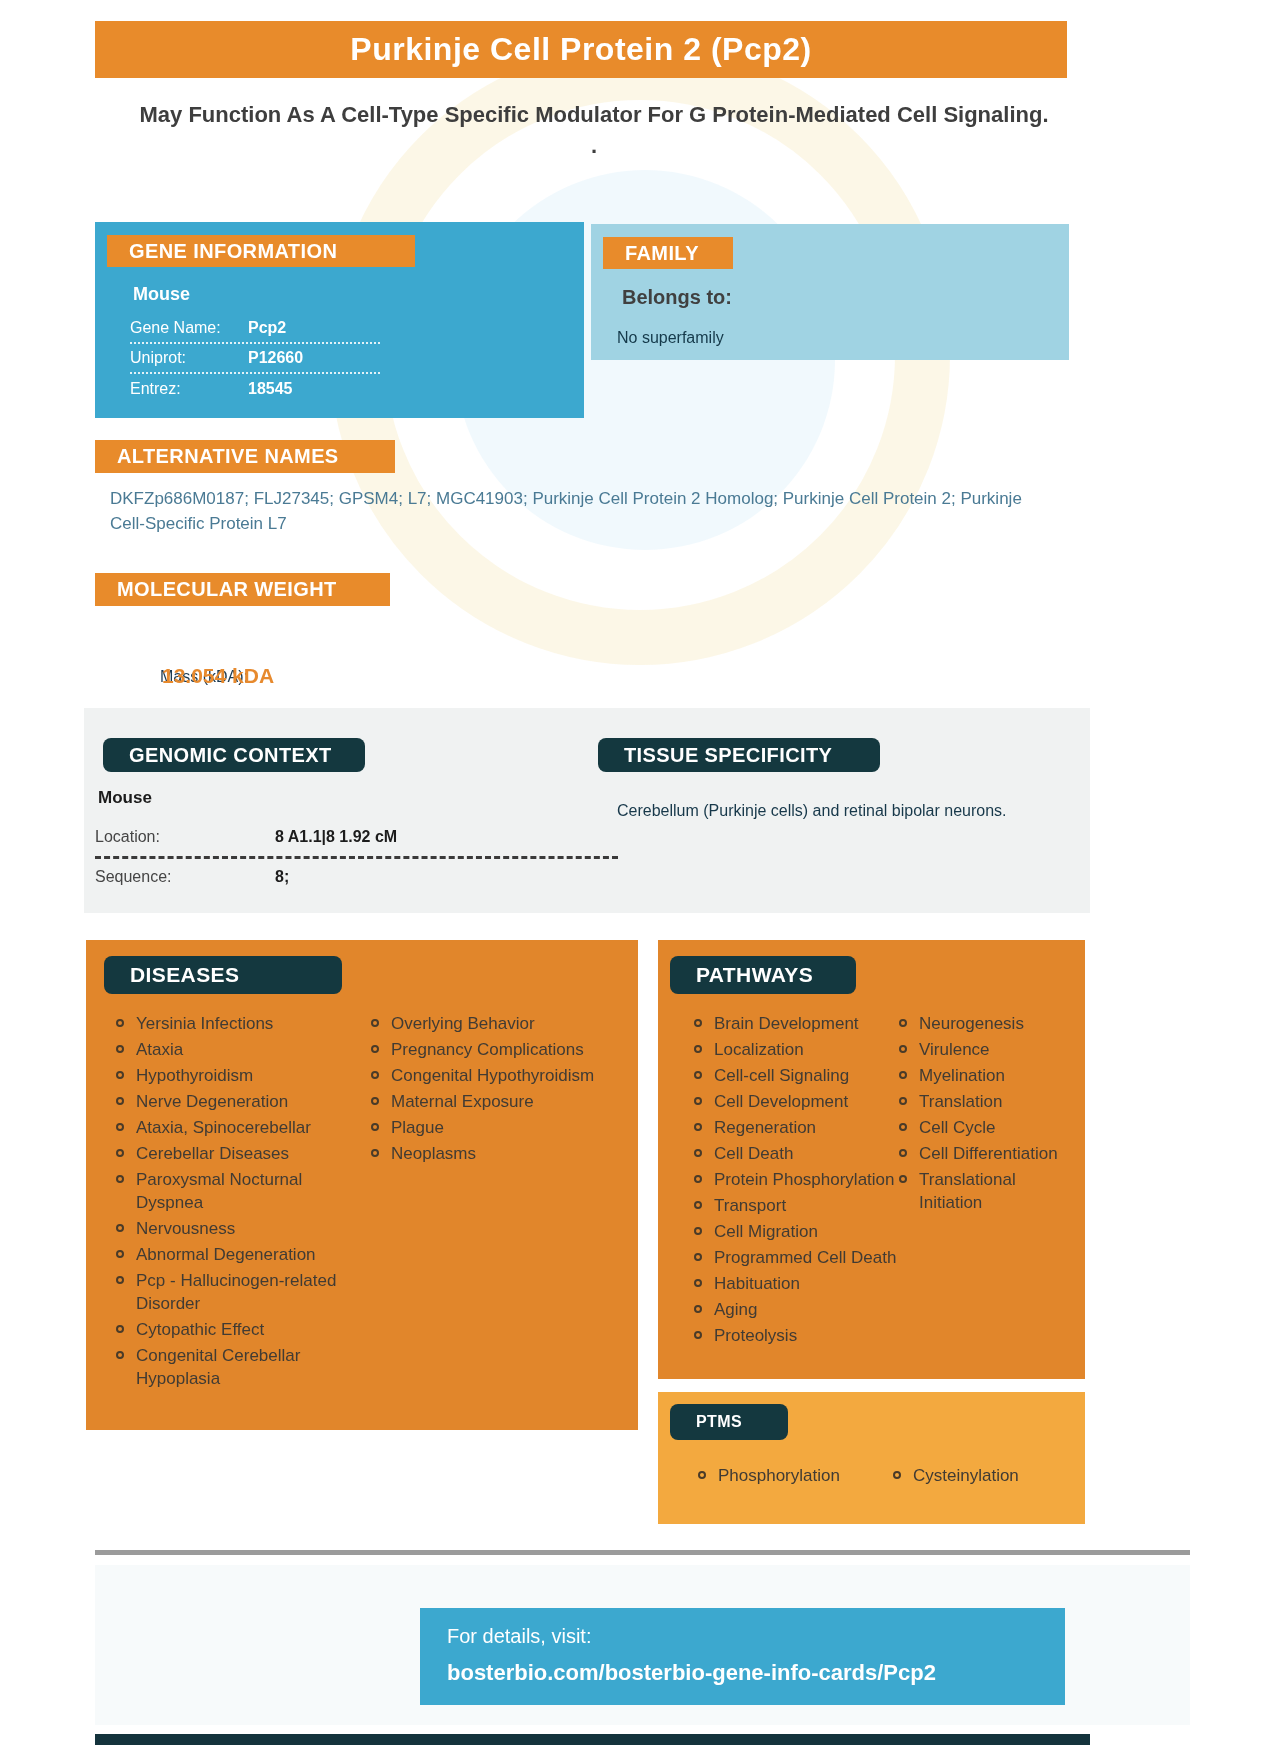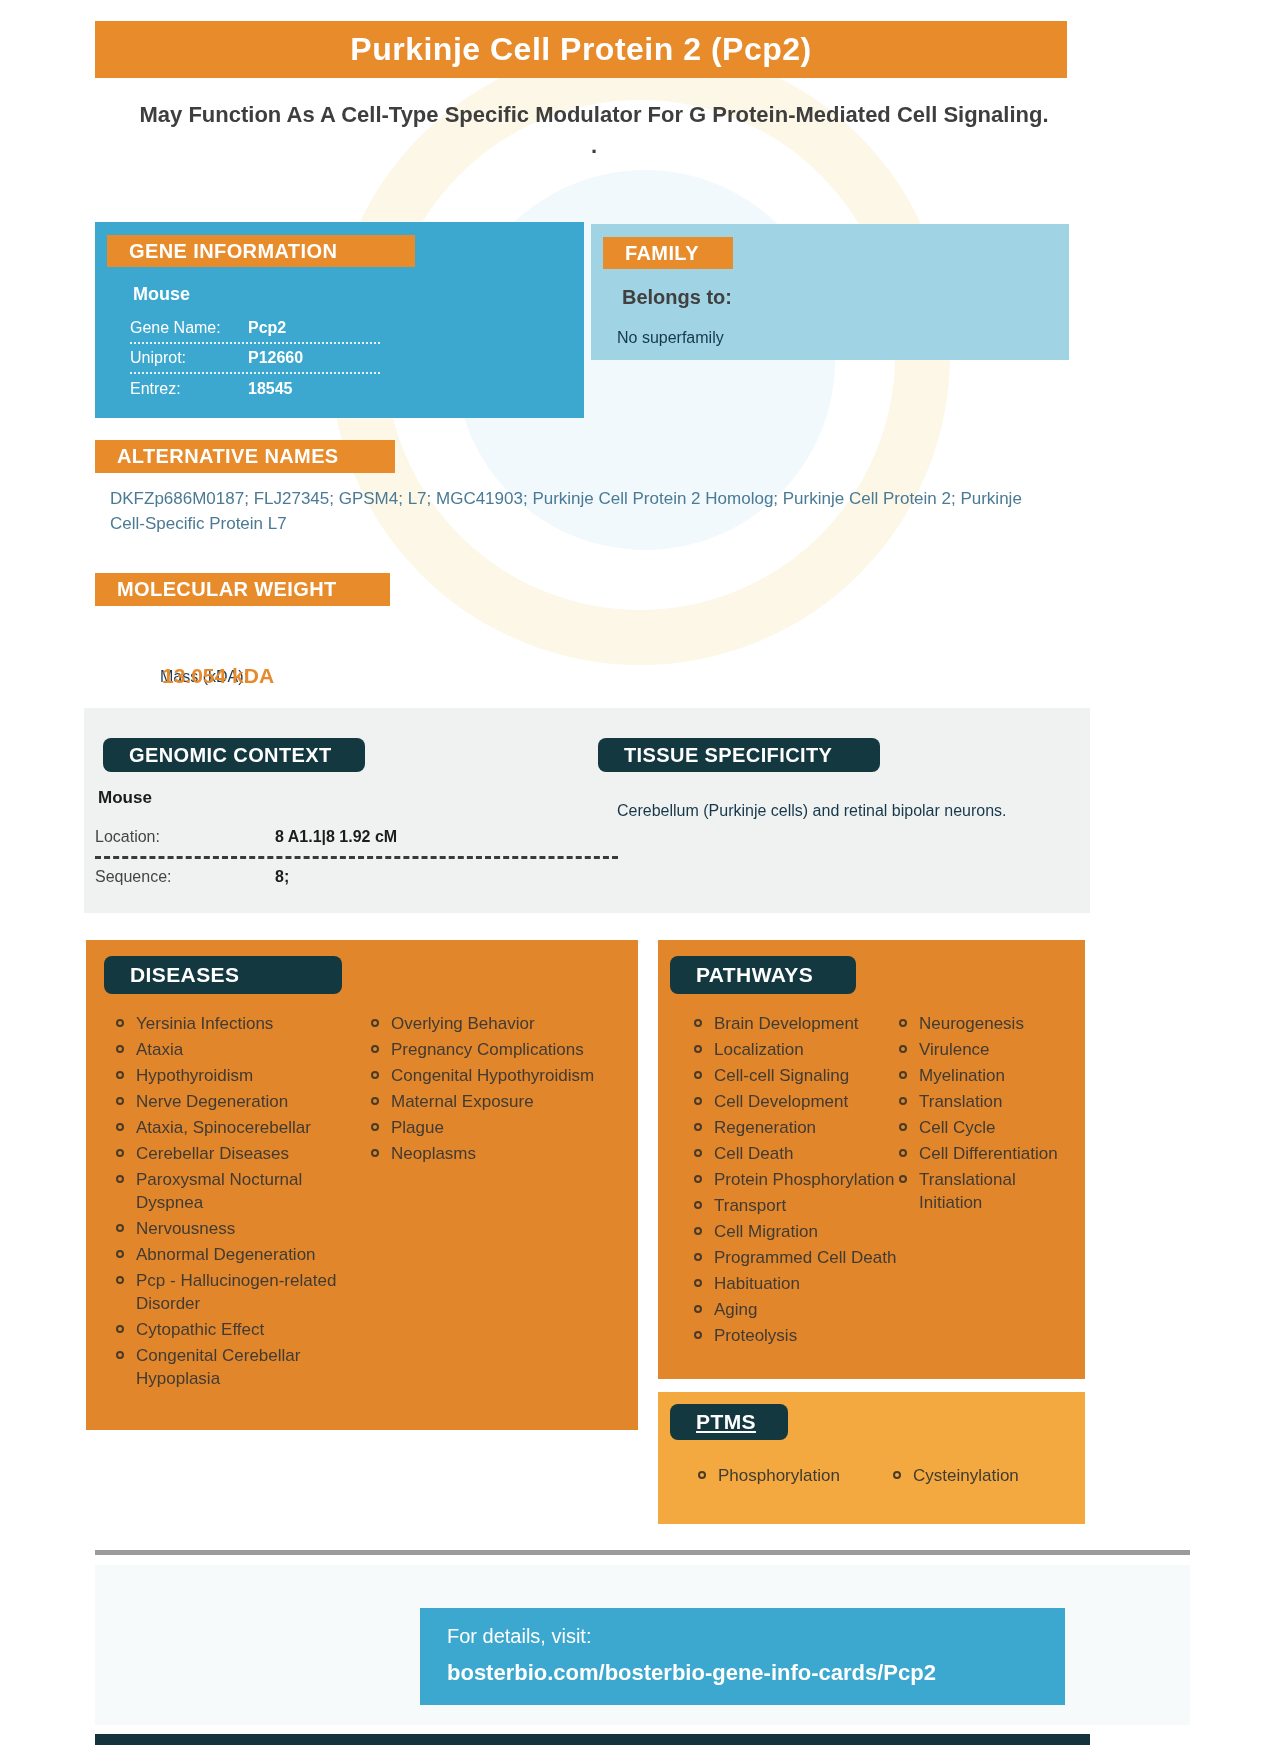--- a/index.html
+++ b/index.html
@@ -65,21 +65,21 @@
   .gc-row2 { top:160px; }
   .ts-header { left:514px; top:30px; width:282px; height:34px; }
   .ts-text { position:absolute; left:533px; top:94px; width:440px; color:#17384A; font-size:16px; }
 
   
   .diseases-panel { left:86px; top:940px; width:552px; height:490px; background:#E1862B; }
   .pathways-panel { left:658px; top:940px; width:427px; height:439px; background:#E1862B; }
   .ptms-panel { left:658px; top:1392px; width:427px; height:132px; background:#F3A93F; }
   .diseases-panel .teal-label { left:18px; top:16px; width:238px; height:38px; font-size:21px; }
   .pathways-panel .teal-label { left:12px; top:16px; width:186px; height:38px; font-size:21px; }
-  .ptms-panel .teal-label { left:12px; top:12px; width:118px; height:36px; font-size:21px;text-decoration:underline; }
+  .ptms-panel .teal-label { left:12px; top:12px; width:118px; height:36px; font-size:16px; }
   .cols { position:absolute; display:flex; }
   .diseases-cols { left:30px; top:72px; width:505px; }
   .diseases-cols .col1 { width:255px; }
   .diseases-cols .col2 { width:240px; }
   .pathways-cols { left:36px; top:72px; width:385px; }
   .pathways-cols .col1 { width:205px; }
   .pathways-cols .col2 { width:180px; }
   .ptms-cols { left:40px; top:72px; width:370px; }
   .ptms-cols .col1 { width:195px; }
   .ptms-cols .col2 { width:170px; }

